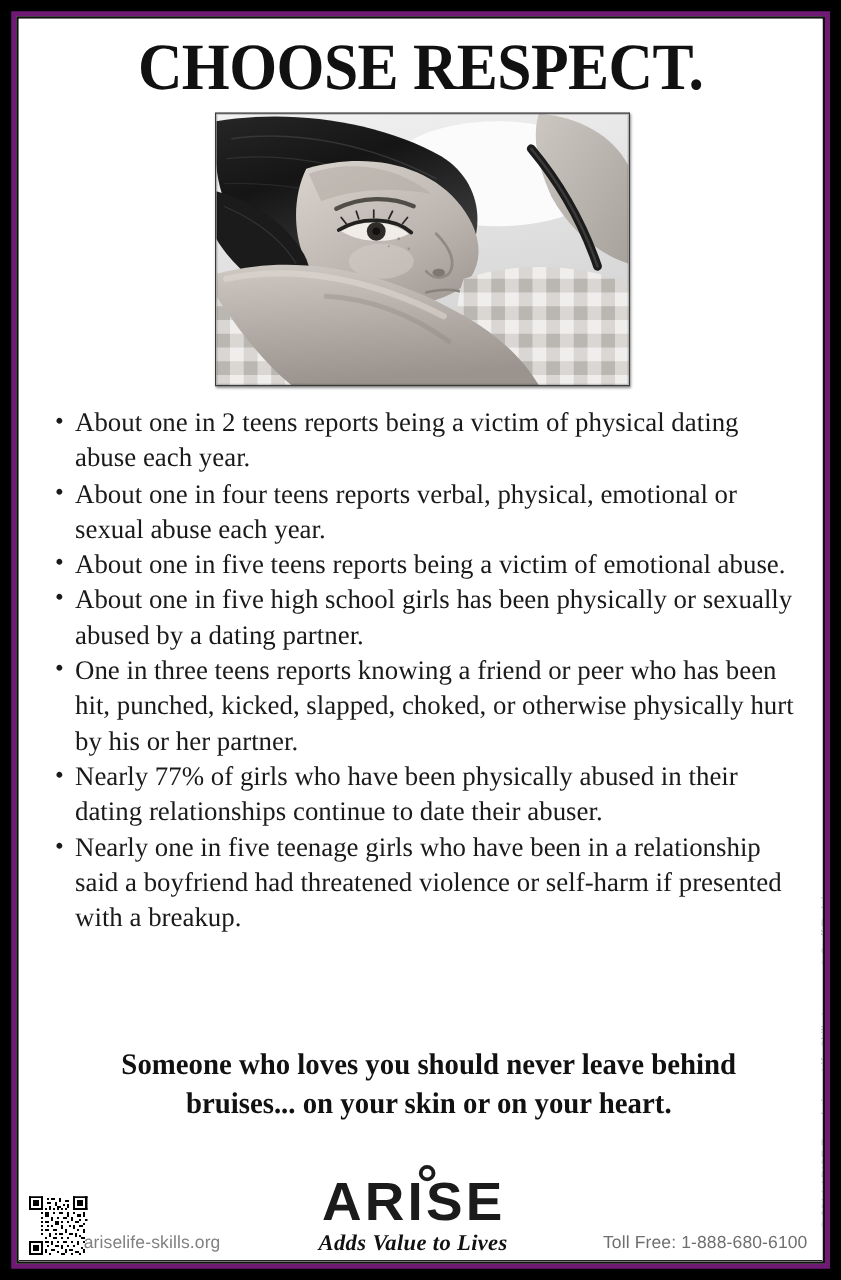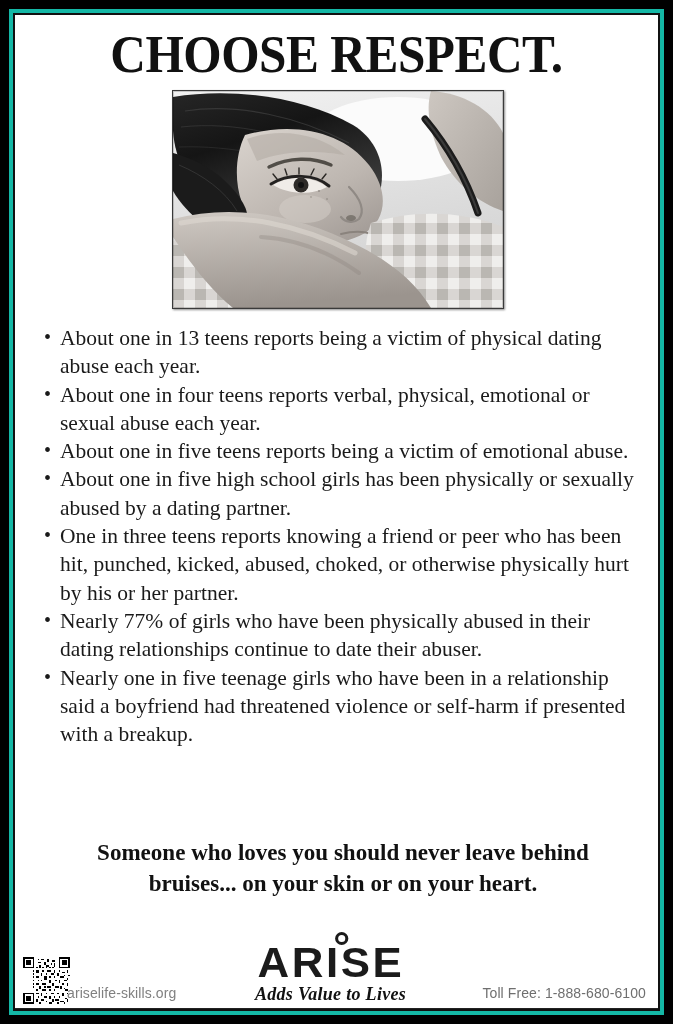--- a/index.html
+++ b/index.html
@@ -21,21 +21,21 @@
     height: 1024px;
     box-sizing: border-box;
     background: #000000;          
     padding: 9px;
   }
   .frame-white {
     position: relative;
     width: 100%;
     height: 100%;
     box-sizing: border-box;
-    background: #14b8a6;          
+    background: #701a75;          
     padding: 4px;
   }
   .frame-line {
     position: relative;
     width: 100%;
     height: 100%;
     box-sizing: border-box;
     border: 2px solid #111111;    
     background: #ffffff;
   }
@@ -322,37 +322,37 @@
               <path d="M88 146 C124 148 158 162 186 182" stroke="#8b857f" stroke-width="4" fill="none" opacity="0.35" stroke-linecap="round"></path>
 
               <rect x="0" y="0" width="330" height="217" fill="none" stroke="#000000" stroke-opacity="0.18" stroke-width="2"></rect>
             </g>
           </svg>
         </div>
 
         <div class="bullets">
           <div class="bullet">
             <span class="dot">•</span>
-            <span class="btext">About one in 13 teens reports being a victim of physical dating abuse each year.</span>
+            <span class="btext">About one in 2 teens reports being a victim of physical dating abuse each year.</span>
           </div>
           <div class="bullet">
             <span class="dot">•</span>
             <span class="btext">About one in four teens reports verbal, physical, emotional or sexual abuse each year.</span>
           </div>
           <div class="bullet">
             <span class="dot">•</span>
             <span class="btext">About one in five teens reports being a victim of emotional abuse.</span>
           </div>
           <div class="bullet">
             <span class="dot">•</span>
             <span class="btext">About one in five high school girls has been physically or sexually abused by a dating partner.</span>
           </div>
           <div class="bullet">
             <span class="dot">•</span>
-            <span class="btext">One in three teens reports knowing a friend or peer who has been hit, punched, kicked, abused, choked, or otherwise physically hurt by his or her partner.</span>
+            <span class="btext">One in three teens reports knowing a friend or peer who has been hit, punched, kicked, slapped, choked, or otherwise physically hurt by his or her partner.</span>
           </div>
           <div class="bullet">
             <span class="dot">•</span>
             <span class="btext">Nearly 77% of girls who have been physically abused in their dating relationships continue to date their abuser.</span>
           </div>
           <div class="bullet">
             <span class="dot">•</span>
             <span class="btext">Nearly one in five teenage girls who have been in a relationship said a boyfriend had threatened violence or self-harm if presented with a breakup.</span>
           </div>
         </div>

